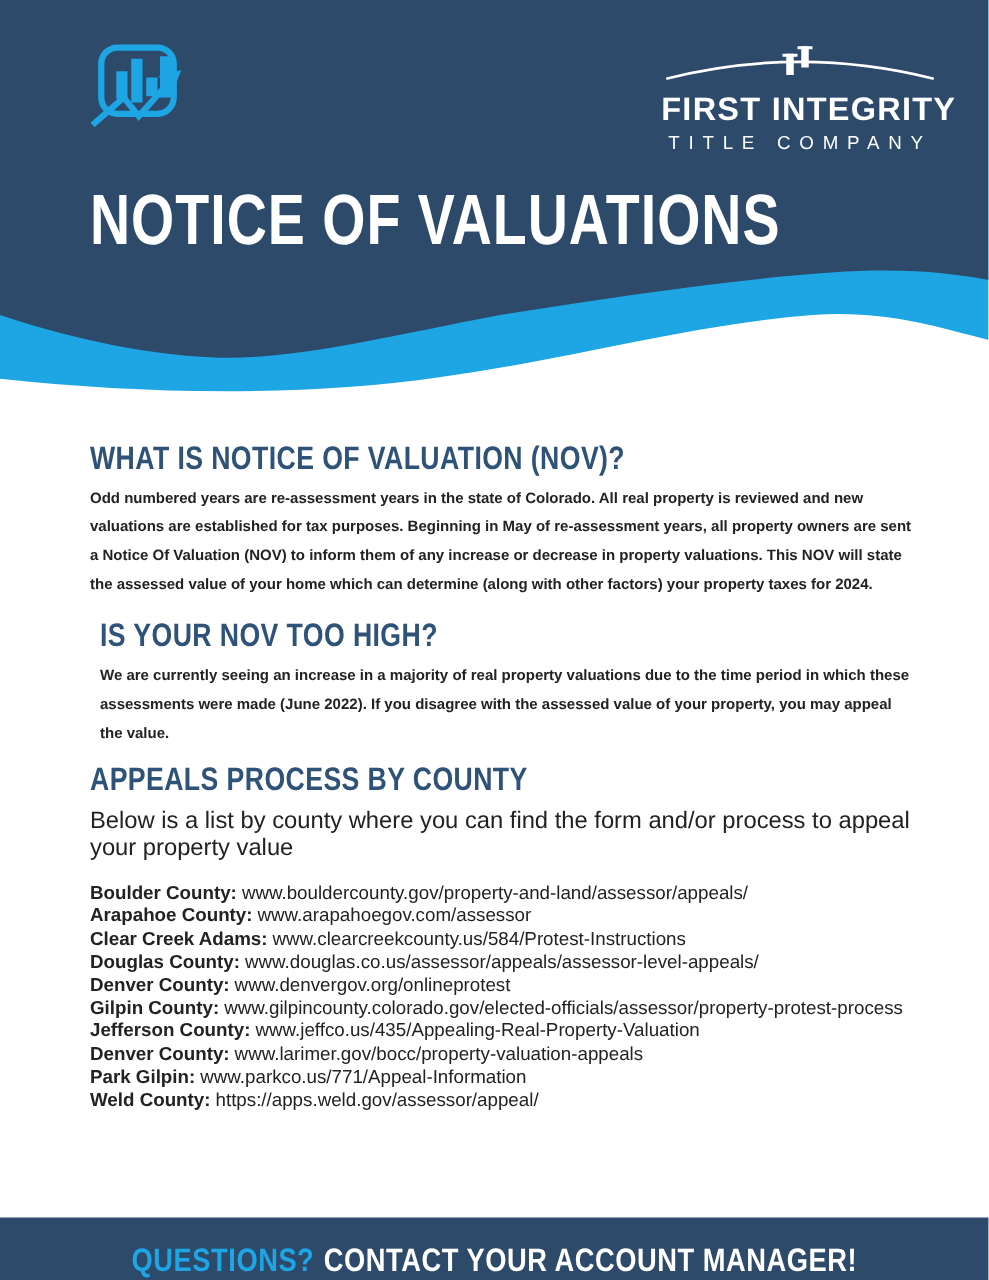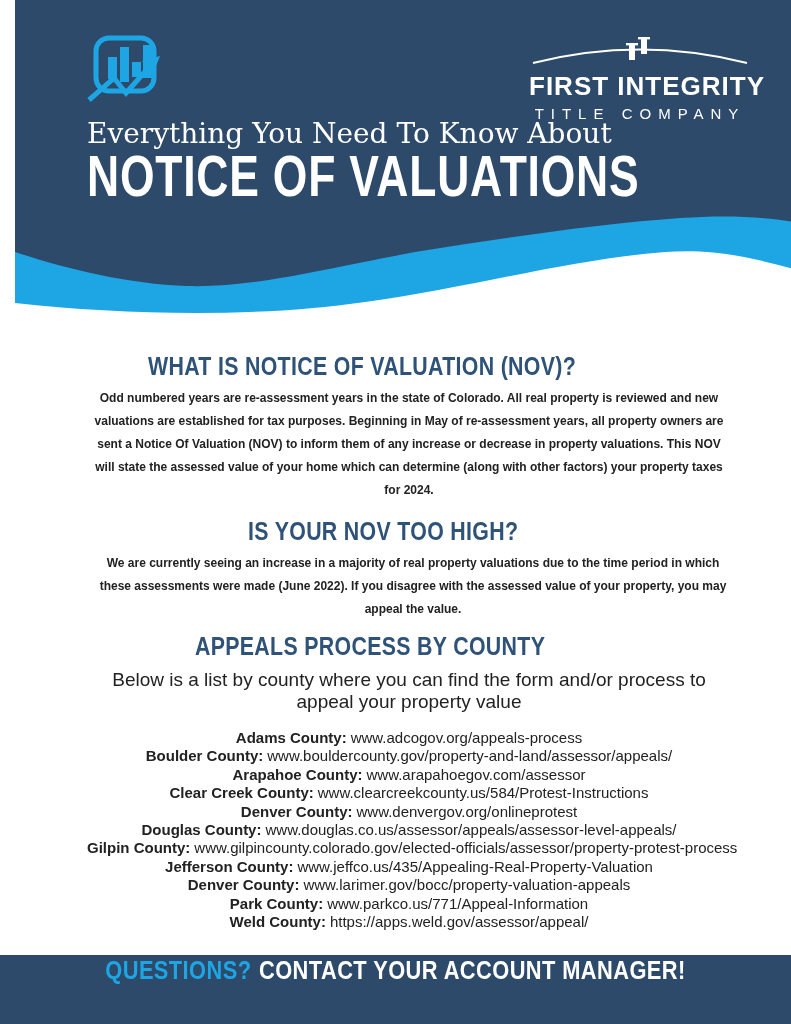--- a/index.html
+++ b/index.html
@@ -6,62 +6,62 @@
     --navy:#2d4a6b;
     --blue:#1ea5e4;
     --heading:#2e5278;
     --text:#222222;
   }
   *{margin:0;padding:0;box-sizing:border-box;}
   html,body{background:#ffffff;}
   .page{
     position:relative;width:791px;height:1024px;margin:0 auto;
     background:#ffffff;overflow:hidden;
-    font-family:"Liberation Sans",sans-serif;color:var(--text);padding-left:15px;
+    font-family:"Liberation Sans",sans-serif;color:var(--text);
   }
   
   .hero{position:relative;height:335px;}
   .wave-svg{position:absolute;left:0;top:0;width:791px;height:335px;display:block;}
   .hero-content{position:absolute;left:0;top:0;width:100%;height:100%;}
   .chart-logo{position:absolute;left:70px;top:32px;}
   .company-logo{position:absolute;right:40px;top:34px;width:222px;text-align:center;color:#fff;}
   .company-name{font-size:26px;font-weight:700;letter-spacing:1px;white-space:nowrap;margin-top:1px;}
   .company-tagline{font-size:15px;font-weight:400;letter-spacing:7px;margin-top:3px;white-space:nowrap;}
   .hero-subtitle{
     position:absolute;left:72px;top:117px;color:#fff;
     font-family:"DejaVu Serif",serif;font-size:28px;font-weight:500;white-space:nowrap;
   }
   .hero-title{
     position:absolute;left:72px;top:147px;color:#fff;
     font-weight:700;font-size:57px;letter-spacing:1px;line-height:1.05;
     transform:scaleX(0.78);transform-origin:0 0;white-space:nowrap;
   }
   
-  .main{padding:0 60px 0 72px;text-align:center;}
+  .main{padding:0 60px 0 72px;}
   .sec-heading{
     display:inline-block;color:var(--heading);
     font-weight:700;font-size:26px;line-height:30px;letter-spacing:0.4px;
     transform:scaleX(0.82);transform-origin:0 50%;white-space:nowrap;
   }
   .sec-nov .sec-heading{margin-top:16px;}
   .sec-nov p{margin-top:6px;}
   .body-p{font-size:12px;line-height:23px;color:var(--text);max-width:662px;font-weight:bold;}
   .sec-high{margin-left:8px;}
   .sec-high .sec-heading{margin-top:14px;}
   .sec-high p{margin-top:6px;max-width:655px;}
   .sec-appeals .sec-heading{margin-top:10px;}
   .appeals-intro{margin-top:8px;font-size:19px;line-height:22px;max-width:670px;}
   .county-list{margin-top:16px;list-style:none;}
   .county-line{font-size:15px;line-height:18.4px;white-space:nowrap;}
   .county-label{font-weight:700;margin-right:4px;}
   .county-url{font-weight:400;color:var(--text);text-decoration:none;}
   
   .footer{
-    position:absolute;left:0;bottom:0;width:100%;height:69px;
-    background:var(--navy);display:flex;align-items:flex-start;justify-content:center;
+    position:absolute;left:0;bottom:0;width:100%;height:50px;
+    background:var(--navy);display:flex;align-items:flex-end;justify-content:center;
   }
   .footer-text{
     font-weight:700;font-size:26px;letter-spacing:0.5px;color:#fff;
     transform:scaleX(0.84);white-space:nowrap;
   }
   .footer-highlight{color:var(--blue);margin-right:9px;}
 </style>
 </head>
 <body>
 
@@ -90,21 +90,20 @@
           <path d="M4,29 Q111,2 218,29" fill="none" stroke="#ffffff" stroke-width="2.2"></path>
           <rect x="100" y="9" width="6" height="17" fill="#ffffff"></rect>
           <rect x="97" y="9" width="12" height="2.4" fill="#ffffff"></rect>
           <rect x="112" y="3" width="6" height="17" fill="#ffffff"></rect>
           <rect x="109" y="3" width="12" height="2.4" fill="#ffffff"></rect>
         </svg>
         <div class="company-name">FIRST INTEGRITY</div>
         <div class="company-tagline">TITLE COMPANY</div>
       </div>
 
-      <div class="hero-subtitle">Everything You Need To Know About</div>
       <h1 class="hero-title">NOTICE OF VALUATIONS</h1>
     </div>
   </header>
 
   <main class="main">
 
     <section class="sec-nov">
       <h2 class="sec-heading">WHAT IS NOTICE OF VALUATION (NOV)?</h2>
       <p class="body-p">Odd numbered years are re-assessment years in the state of Colorado. All real property is reviewed and new valuations are established for tax purposes. Beginning in May of re-assessment years, all property owners are sent a Notice Of Valuation (NOV) to inform them of any increase or decrease in property valuations. This NOV will state the assessed value of your home which can determine (along with other factors) your property taxes for 2024.</p>
     </section>
@@ -112,30 +111,29 @@
     <section class="sec-high">
       <h2 class="sec-heading">IS YOUR NOV TOO HIGH?</h2>
       <p class="body-p">We are currently seeing an increase in a majority of real property valuations due to the time period in which these assessments were made (June 2022). If you disagree with the assessed value of your property, you may appeal the value.</p>
     </section>
 
     <section class="sec-appeals">
       <h2 class="sec-heading">APPEALS PROCESS BY COUNTY</h2>
       <p class="appeals-intro">Below is a list by county where you can find the form and/or process to appeal your property value</p>
 
       <ul class="county-list">
-        <li class="county-line"><strong class="county-label">Adams County:</strong><span class="county-url">www.adcogov.org/appeals-process</span></li>
         <li class="county-line"><strong class="county-label">Boulder County:</strong><span class="county-url">www.bouldercounty.gov/property-and-land/assessor/appeals/</span></li>
         <li class="county-line"><strong class="county-label">Arapahoe County:</strong><span class="county-url">www.arapahoegov.com/assessor</span></li>
-        <li class="county-line"><strong class="county-label">Clear Creek County:</strong><span class="county-url">www.clearcreekcounty.us/584/Protest-Instructions</span></li>
+        <li class="county-line"><strong class="county-label">Clear Creek Adams:</strong><span class="county-url">www.clearcreekcounty.us/584/Protest-Instructions</span></li>
+        <li class="county-line"><strong class="county-label">Douglas County:</strong><span class="county-url">www.douglas.co.us/assessor/appeals/assessor-level-appeals/</span></li>
         <li class="county-line"><strong class="county-label">Denver County:</strong><span class="county-url">www.denvergov.org/onlineprotest</span></li>
-        <li class="county-line"><strong class="county-label">Douglas County:</strong><span class="county-url">www.douglas.co.us/assessor/appeals/assessor-level-appeals/</span></li>
         <li class="county-line"><strong class="county-label">Gilpin County:</strong><span class="county-url">www.gilpincounty.colorado.gov/elected-officials/assessor/property-protest-process</span></li>
         <li class="county-line"><strong class="county-label">Jefferson County:</strong><span class="county-url">www.jeffco.us/435/Appealing-Real-Property-Valuation</span></li>
         <li class="county-line"><strong class="county-label">Denver County:</strong><span class="county-url">www.larimer.gov/bocc/property-valuation-appeals</span></li>
-        <li class="county-line"><strong class="county-label">Park County:</strong><span class="county-url">www.parkco.us/771/Appeal-Information</span></li>
+        <li class="county-line"><strong class="county-label">Park Gilpin:</strong><span class="county-url">www.parkco.us/771/Appeal-Information</span></li>
         <li class="county-line"><strong class="county-label">Weld County:</strong><span class="county-url">https://apps.weld.gov/assessor/appeal/</span></li>
       </ul>
     </section>
   </main>
 
   <footer class="footer">
     <div class="footer-text">
       <span class="footer-highlight">QUESTIONS?</span><span>CONTACT YOUR ACCOUNT MANAGER!</span>
     </div>
   </footer>

